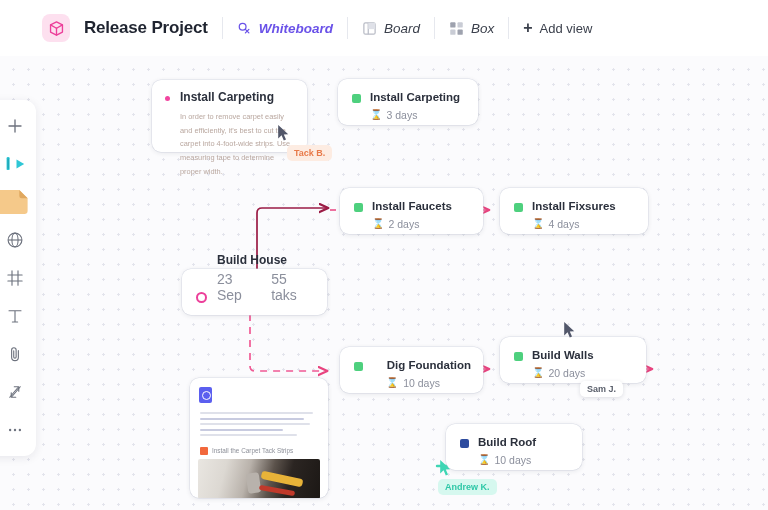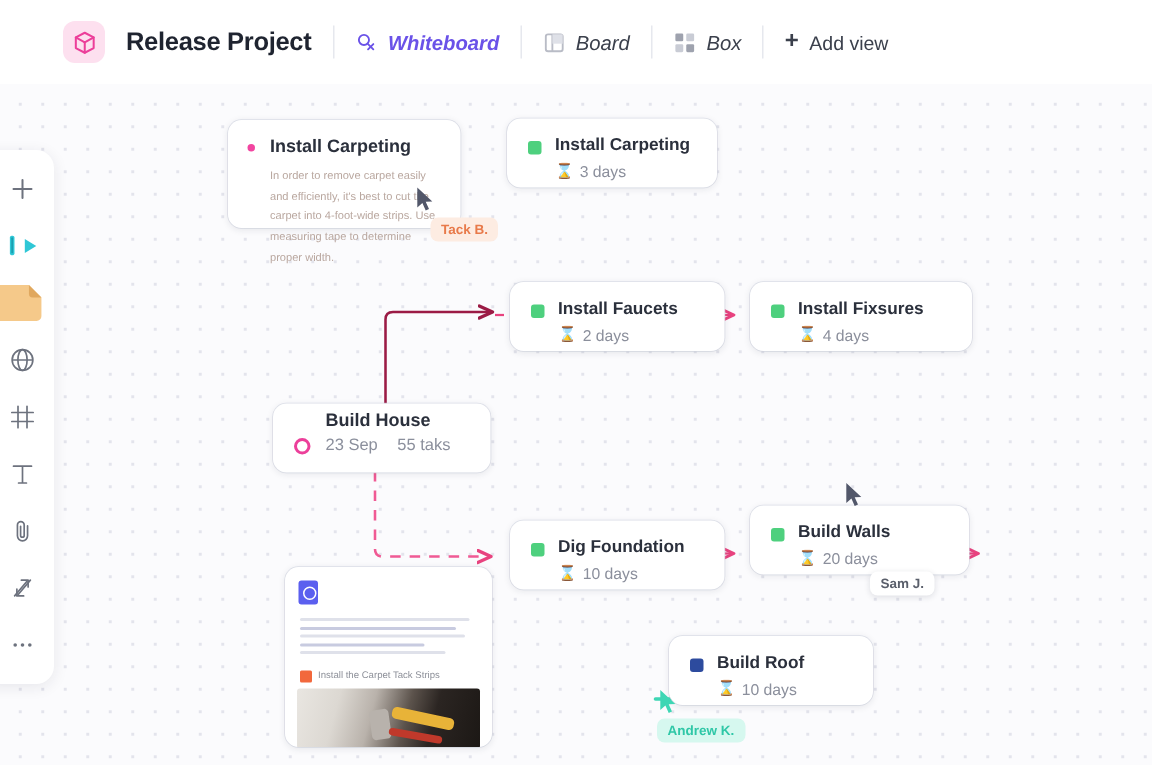--- a/index.html
+++ b/index.html
@@ -76,21 +76,21 @@
   #note-card { padding:10px 13px 11px 13px; }
   .note-head { display:flex; align-items:flex-start; }
   .note-bullet { width:5px; height:5px; border-radius:50%; background:#f245a0; margin:6px 10px 0 0; flex:0 0 auto;}
   .note-title { font-size:12px; font-weight:bold; color:#2b303c; }
   .note-body { font-size:7.4px; color:#b9a79f; line-height:1.85; margin-top:6px; padding-left:15px; }
 
   
   #house-card { display:flex; align-items:flex-end; padding:12px 14px; }
   .house-ring { width:11px; height:11px; border-radius:50%; border:2.2px solid #ec3f9a; margin:4px 10px 0 0; flex:0 0 auto; }
   .house-title { font-size:12px; font-weight:bold; color:#2b303c; }
-  .house-meta { font-size:11px; color:#8b8f9c; margin-top:4px; display:flex; gap:13px; }
+  .house-meta { font-size:14px; color:#8b8f9c; margin-top:4px; display:flex; gap:13px; }
 
   
   #doc-card { overflow:hidden; padding:0; background:#fff; }
   .doc-top { padding:8px 9px 6px 9px; display:flex; align-items:flex-start; }
   .doc-ico { width:13px; height:16px; border-radius:2px; background:#5b5fef; flex:0 0 auto; margin:1px 7px 0 0; position:relative; }
   .doc-ico:after{ content:""; position:absolute; left:3px; top:4px; width:7px; height:7px; border:1.4px solid #fff; border-radius:50%;}
   .doc-title { font-size:9.2px; font-weight:bold; color:#22252e; line-height:1.2; }
   .doc-sub { font-size:6.6px; color:#b5b8c2; margin-top:2px; }
   .doc-lines { padding:3px 10px 5px 10px; }
   .doc-line { height:2px; border-radius:1px; background:#dfe1ea; margin-bottom:3.5px; }
@@ -330,21 +330,21 @@
       <span class="house-ring"></span>
       <div>
         <div class="house-title">Build House</div>
         <div class="house-meta">
           <span>23 Sep</span>
           <span>55 taks</span>
         </div>
       </div>
     </div>
 
-    <div class="card task-card" style="left:340px; top:291px; width:143px; height:46px;">
+    <div class="card task-card" style="left:340px; top:291px; width:143px; height:46px;justify-content:space-between;">
       <span class="task-dot" style="background:#4ed07e;"></span>
       <div>
         <div class="task-title">Dig Foundation</div>
         <div class="task-meta">
           <span class="hourglass">⌛</span>
           <span>10 days</span>
         </div>
       </div>
     </div>
 

